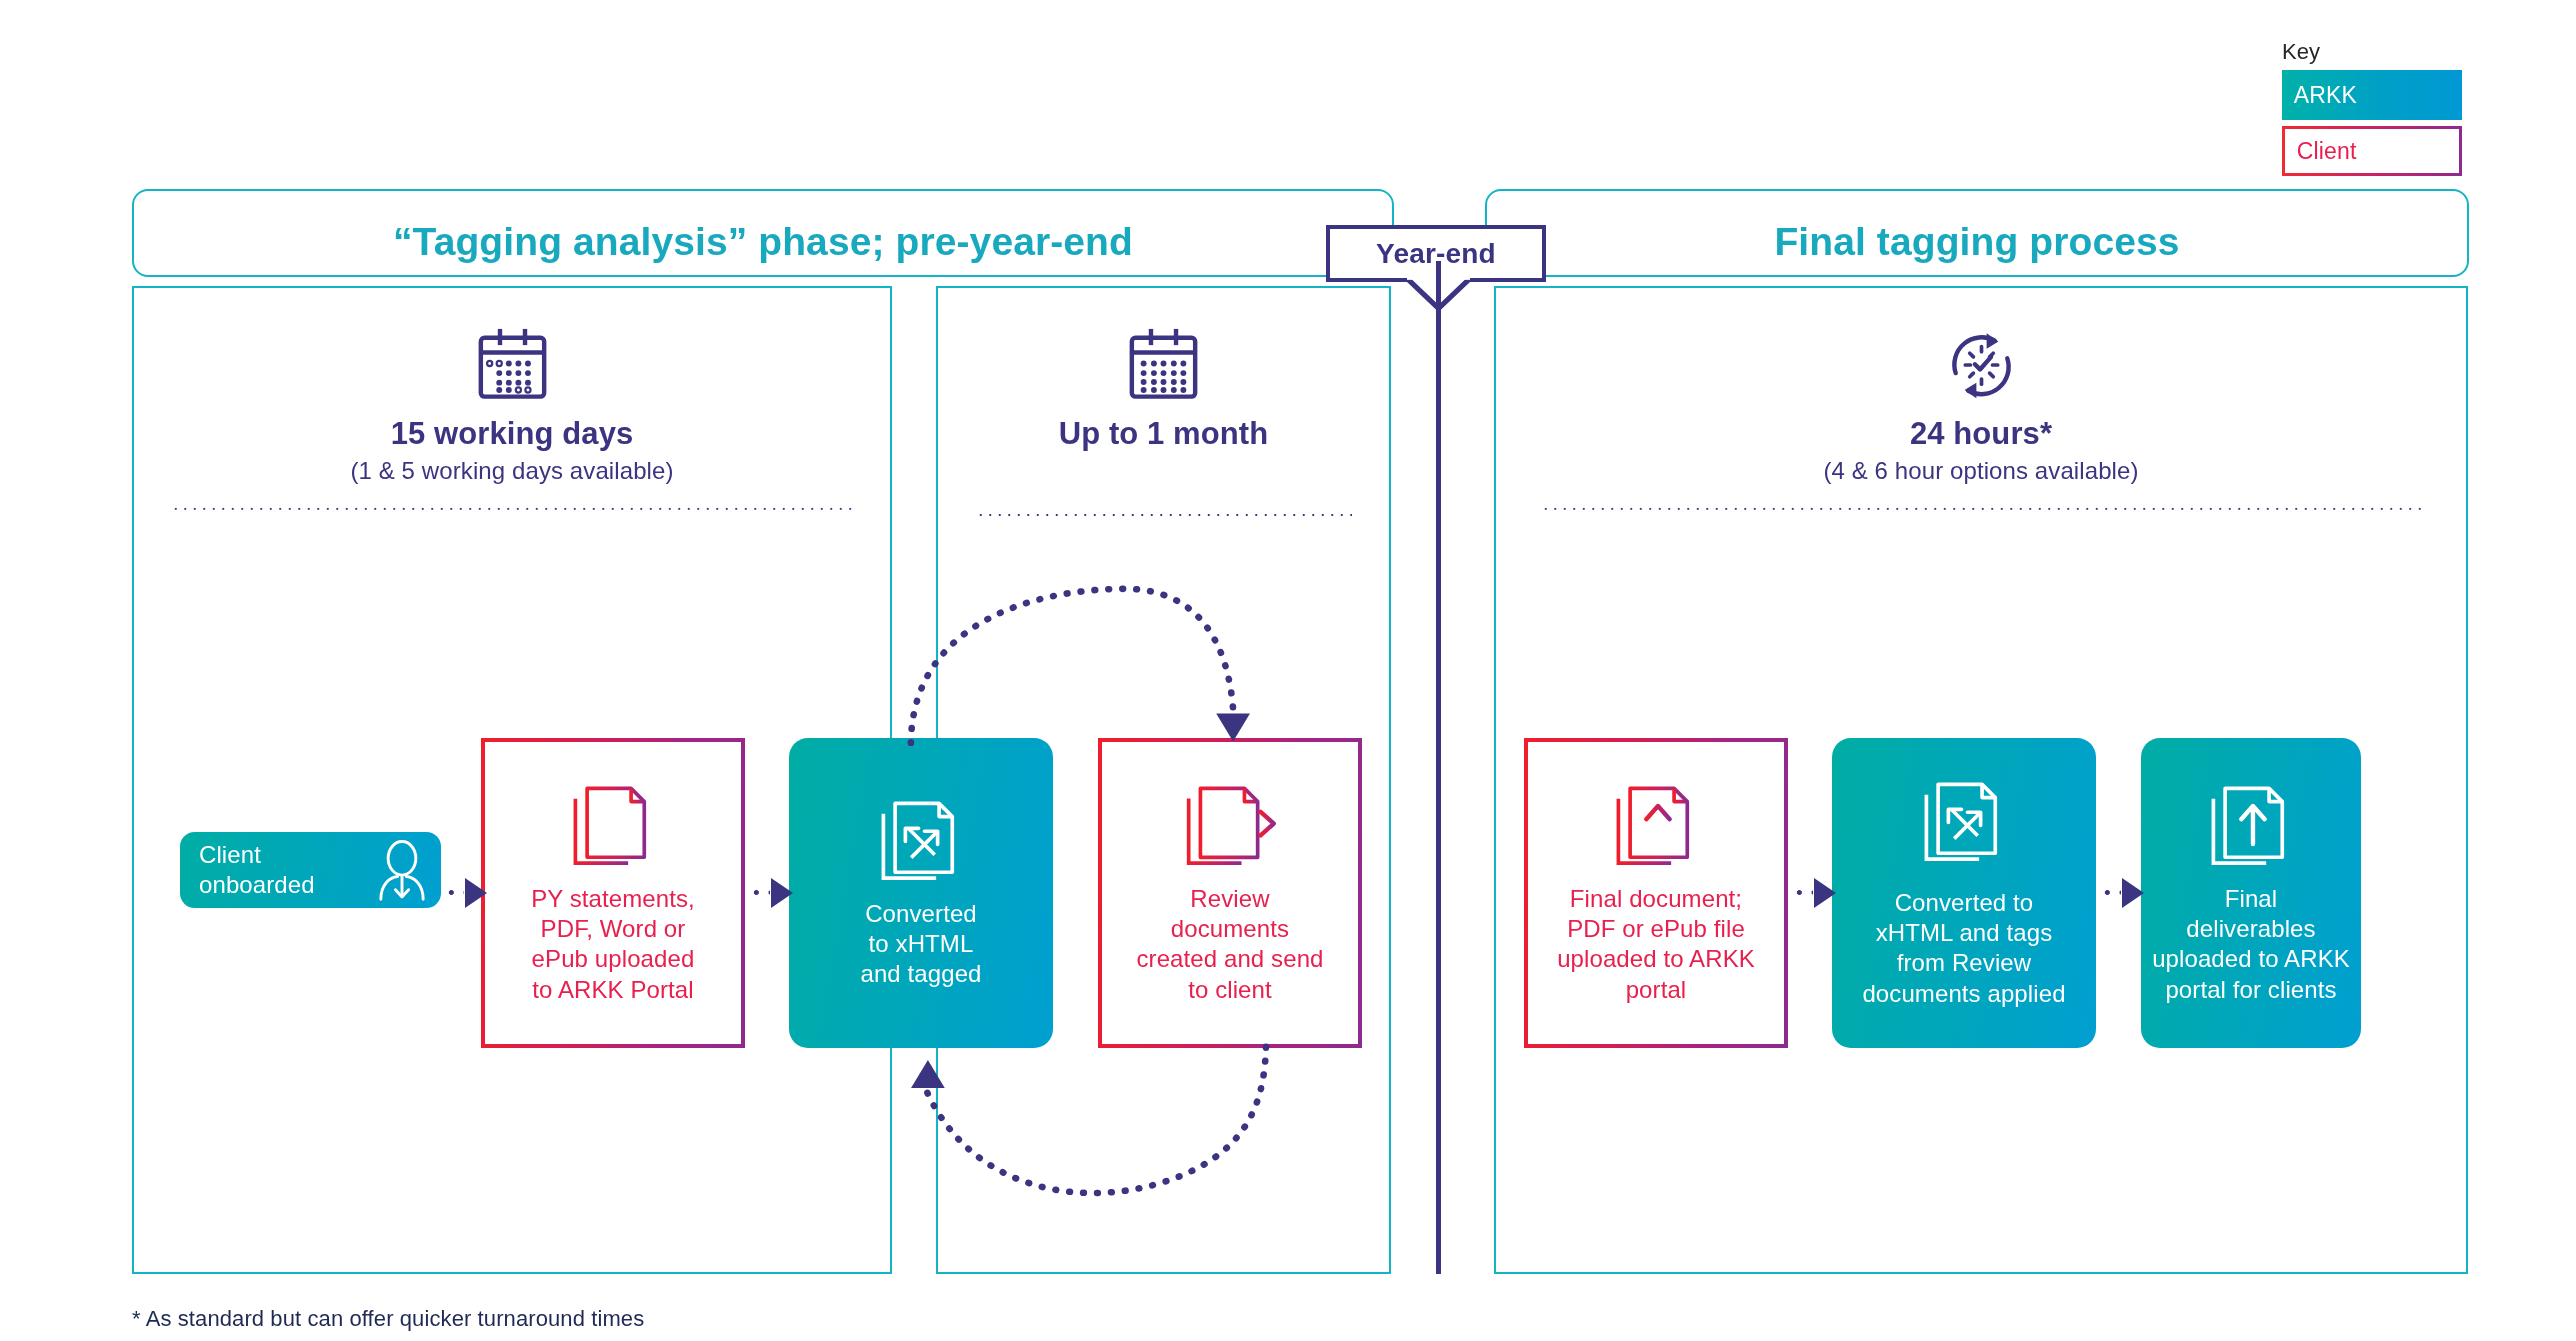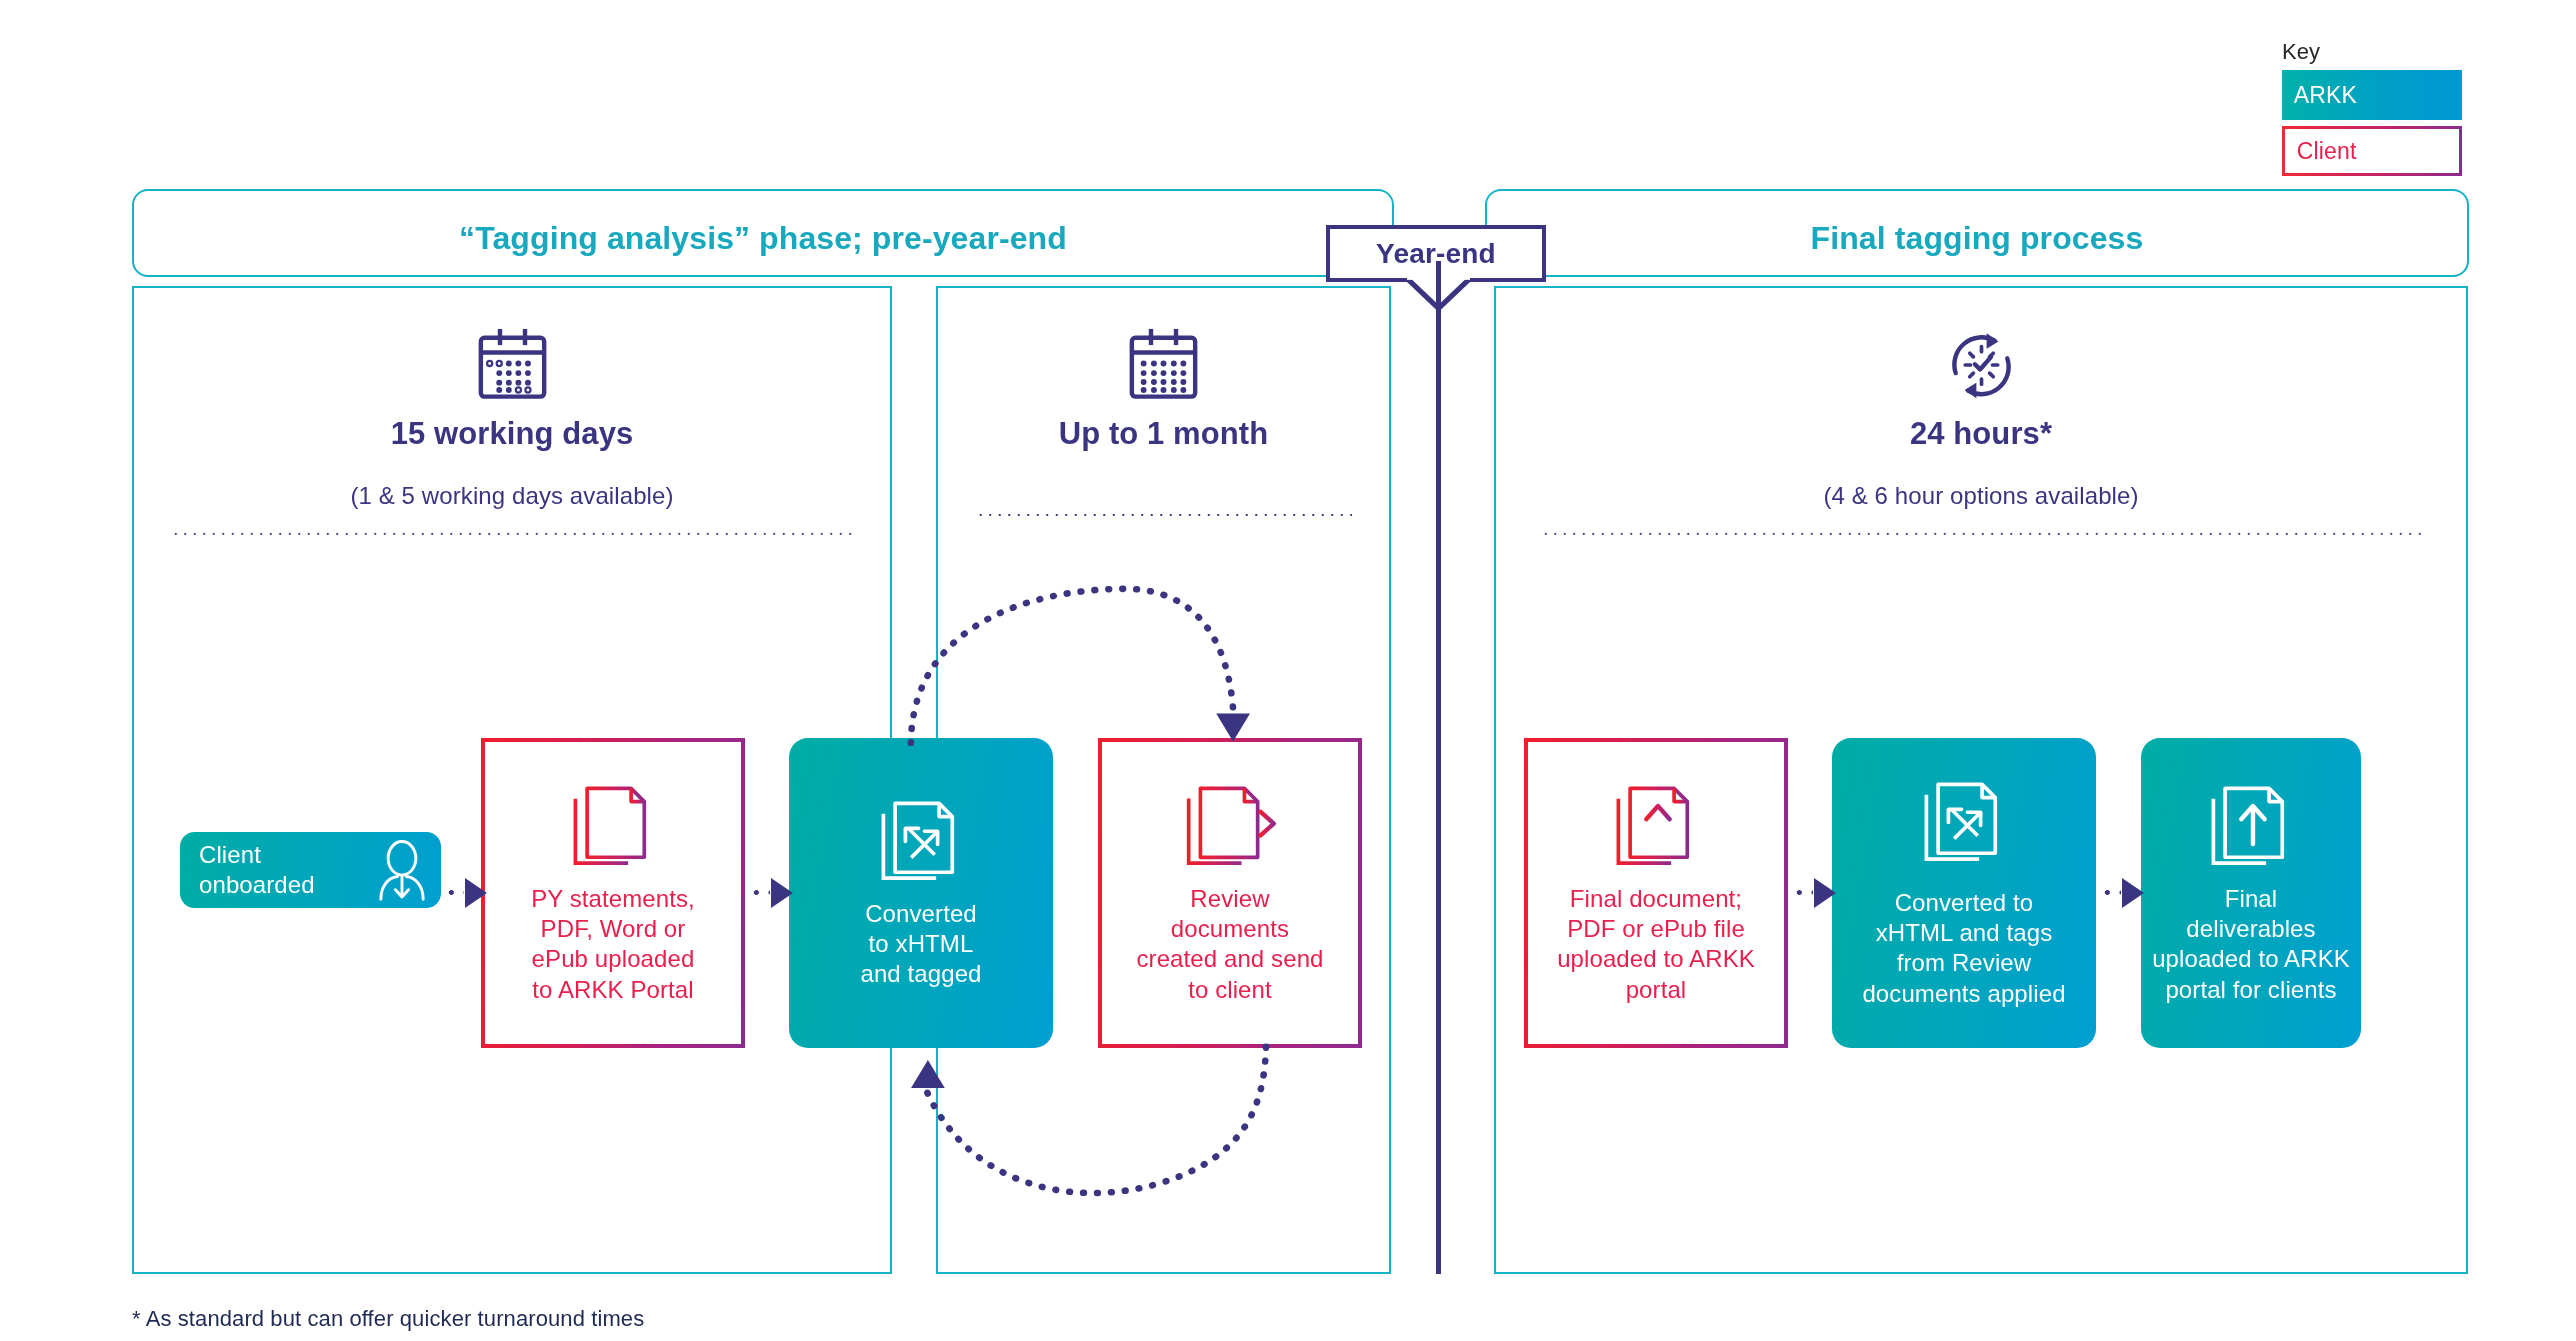--- a/index.html
+++ b/index.html
@@ -38,21 +38,21 @@
     position: absolute;
     border: 2.2px solid #15B4C4;
     border-radius: 16px;
     background: transparent;
   }
   #outer-left  { left: 132px;  top: 189px; width: 1262px; height: 88px; }
   #outer-right { left: 1485px; top: 189px; width: 984px; height: 88px; }
 
   .phase-title {
     position: absolute; top: 220px;
-    font-size: 32px; font-weight: bold;
+    font-size: 39px; font-weight: bold;
     color: #18A9BE; letter-spacing: 0.1px; text-align: center;
     white-space: nowrap;
   }
   #phase-title-left  { left: 132px;  width: 1262px; }
   #phase-title-right { left: 1485px; width: 984px; }
 
   
   #year-end-wrap { position: absolute; left: 1326px; top: 225px; width: 220px; height: 66px; }
   #year-end-box {
     position: absolute; left: 0; top: 0; width: 220px; height: 57px;
@@ -82,21 +82,21 @@
   #head-1 { left: 132px;  top: 323px; width: 760px; }
   #head-2 { left: 936px; top: 323px; width: 455px; }
   #head-3 { left: 1494px; top: 323px; width: 974px; }
 
   .head-icon { height: 84px; margin: 0 auto 10.3px; display: block; }
   .head-title {
     font-size: 31px; font-weight: bold; color: #3B3481;
     letter-spacing: 0.1px; line-height: 1.1;
   }
   .head-sub {
-    font-size: 24px; color: #3B3481; margin-top: 32px;
+    font-size: 24px; color: #3B3481; margin-top: 7px;
     letter-spacing: 0.1px; line-height: 1.1;
   }
   .head-rule {
     margin-top: 22px; height: 3.7px;
     background-image: radial-gradient(circle, #3B3481 1.2px, transparent 1.3px);
     background-size: 9.5px 3.7px; background-repeat: repeat-x;
     background-position: 0 50%;
   }
   #head-1 .head-rule { width: 683px; margin-left: auto; margin-right: auto; }
   #head-2 .head-rule { width: 376px; margin-left: auto; margin-right: auto; }

